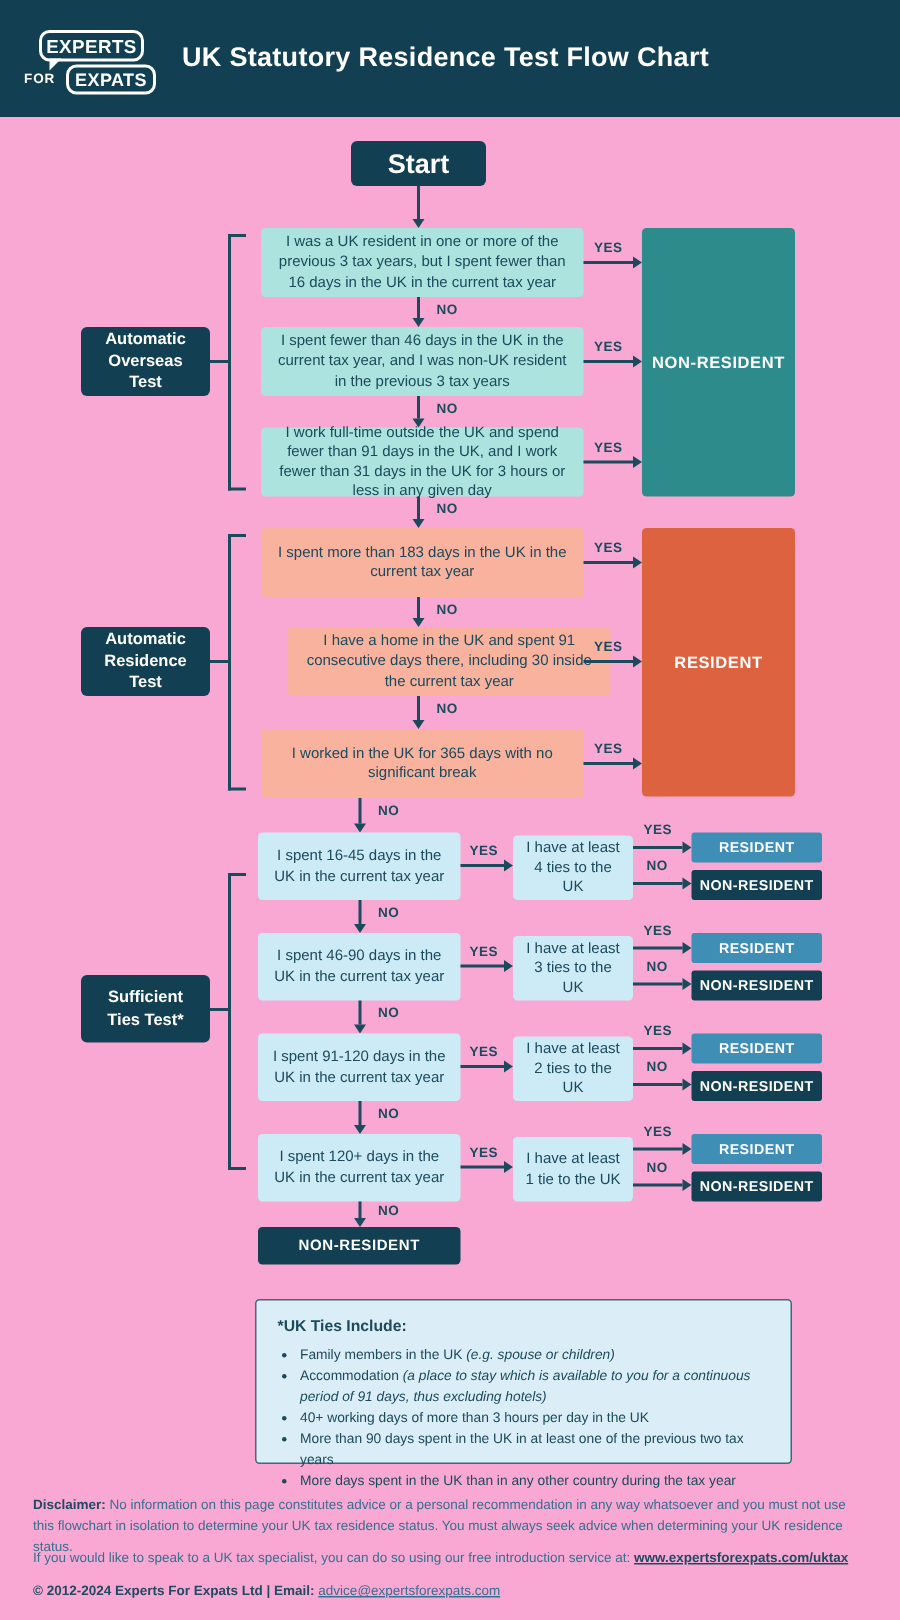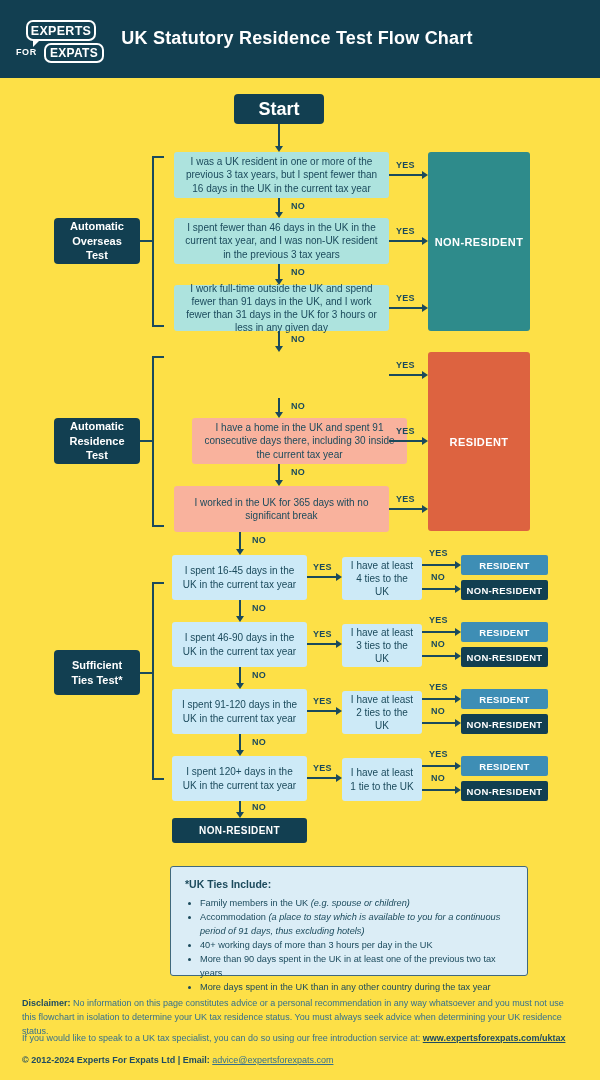--- a/index.html
+++ b/index.html
@@ -11,21 +11,21 @@
     --lblue:#CDEAF7;
     --blue:#3E8EB5;
     --panel:#DBEDF6;
     --ink:#1B4A5C;
     --foot:#35708E;
     --footdark:#1E4B61;
   }
   *{box-sizing:border-box}
   html,body{margin:0;padding:0}
   body{font-family:"Liberation Sans",sans-serif;background:#fff}
-  .page{position:relative;width:600px;height:1080px;background:#fde047;overflow:hidden}
+  .page{position:relative;width:600px;height:1080px;background:#f9a8d4;overflow:hidden}
 
   
   .header{position:absolute;left:0;top:0;width:600px;height:78px;background:var(--navy)}
   .logo{position:absolute;left:16px;top:11px;width:96px;height:56px}
   .bubble{position:absolute;border:2px solid #fff;border-radius:7px;color:#fff;font-weight:bold;display:flex;align-items:center;justify-content:center;letter-spacing:.3px;background:transparent}
   .b1{left:10px;top:9px;width:70px;height:21px;font-size:12.5px}
   .b1::after{content:"";position:absolute;left:5px;bottom:-8px;border-right:8px solid transparent;border-top:8px solid #fff}
   .b2{left:28px;top:32px;width:60px;height:20px;font-size:12px}
   .for{position:absolute;left:0;top:36px;font-size:9px;color:#fff;font-weight:700;letter-spacing:.6px}
   .title{position:absolute;left:108px;top:28px;width:378px;margin:0;text-align:center;color:#fff;font-size:18px;font-weight:bold;letter-spacing:.2px}
@@ -101,20 +101,21 @@
   <span class="lbl" style="left:396px;top:226px">YES</span>
   <div class="hline harr" style="left:389px;top:307px;width:33px"></div>
   <span class="lbl" style="left:396px;top:293px">YES</span>
 
   <div class="node big bg-teal" style="left:428px;top:152px;width:102px;height:179px">NON-RESIDENT</div>
 
   <div class="bracket" style="left:152px;top:156px;height:171px"></div>
   <div class="hline" style="left:140px;top:240px;width:12px"></div>
   <div class="node dark seclbl" style="left:54px;top:218px;width:86px;height:46px">Automatic Overseas Test</div>
 
+  <div class="node qt bg-salmon" style="left:174px;top:352px;width:215px;height:46px">I spent more than 183 days in the UK in the current tax year</div>
   <div class="node qt bg-salmon" style="left:192px;top:418px;width:215px;height:46px">I have a home in the UK and spent 91 consecutive days there, including 30 inside the current tax year</div>
   <div class="node qt bg-salmon" style="left:174px;top:486px;width:215px;height:46px">I worked in the UK for 365 days with no significant break</div>
 
   <div class="vline varr" style="left:278px;top:398px;height:14px"></div>
   <span class="lbl" style="left:291px;top:401px">NO</span>
   <div class="vline varr" style="left:278px;top:464px;height:16px"></div>
   <span class="lbl" style="left:291px;top:467px">NO</span>
   <div class="vline varr" style="left:239px;top:532px;height:17px"></div>
   <span class="lbl" style="left:252px;top:535px">NO</span>
 

